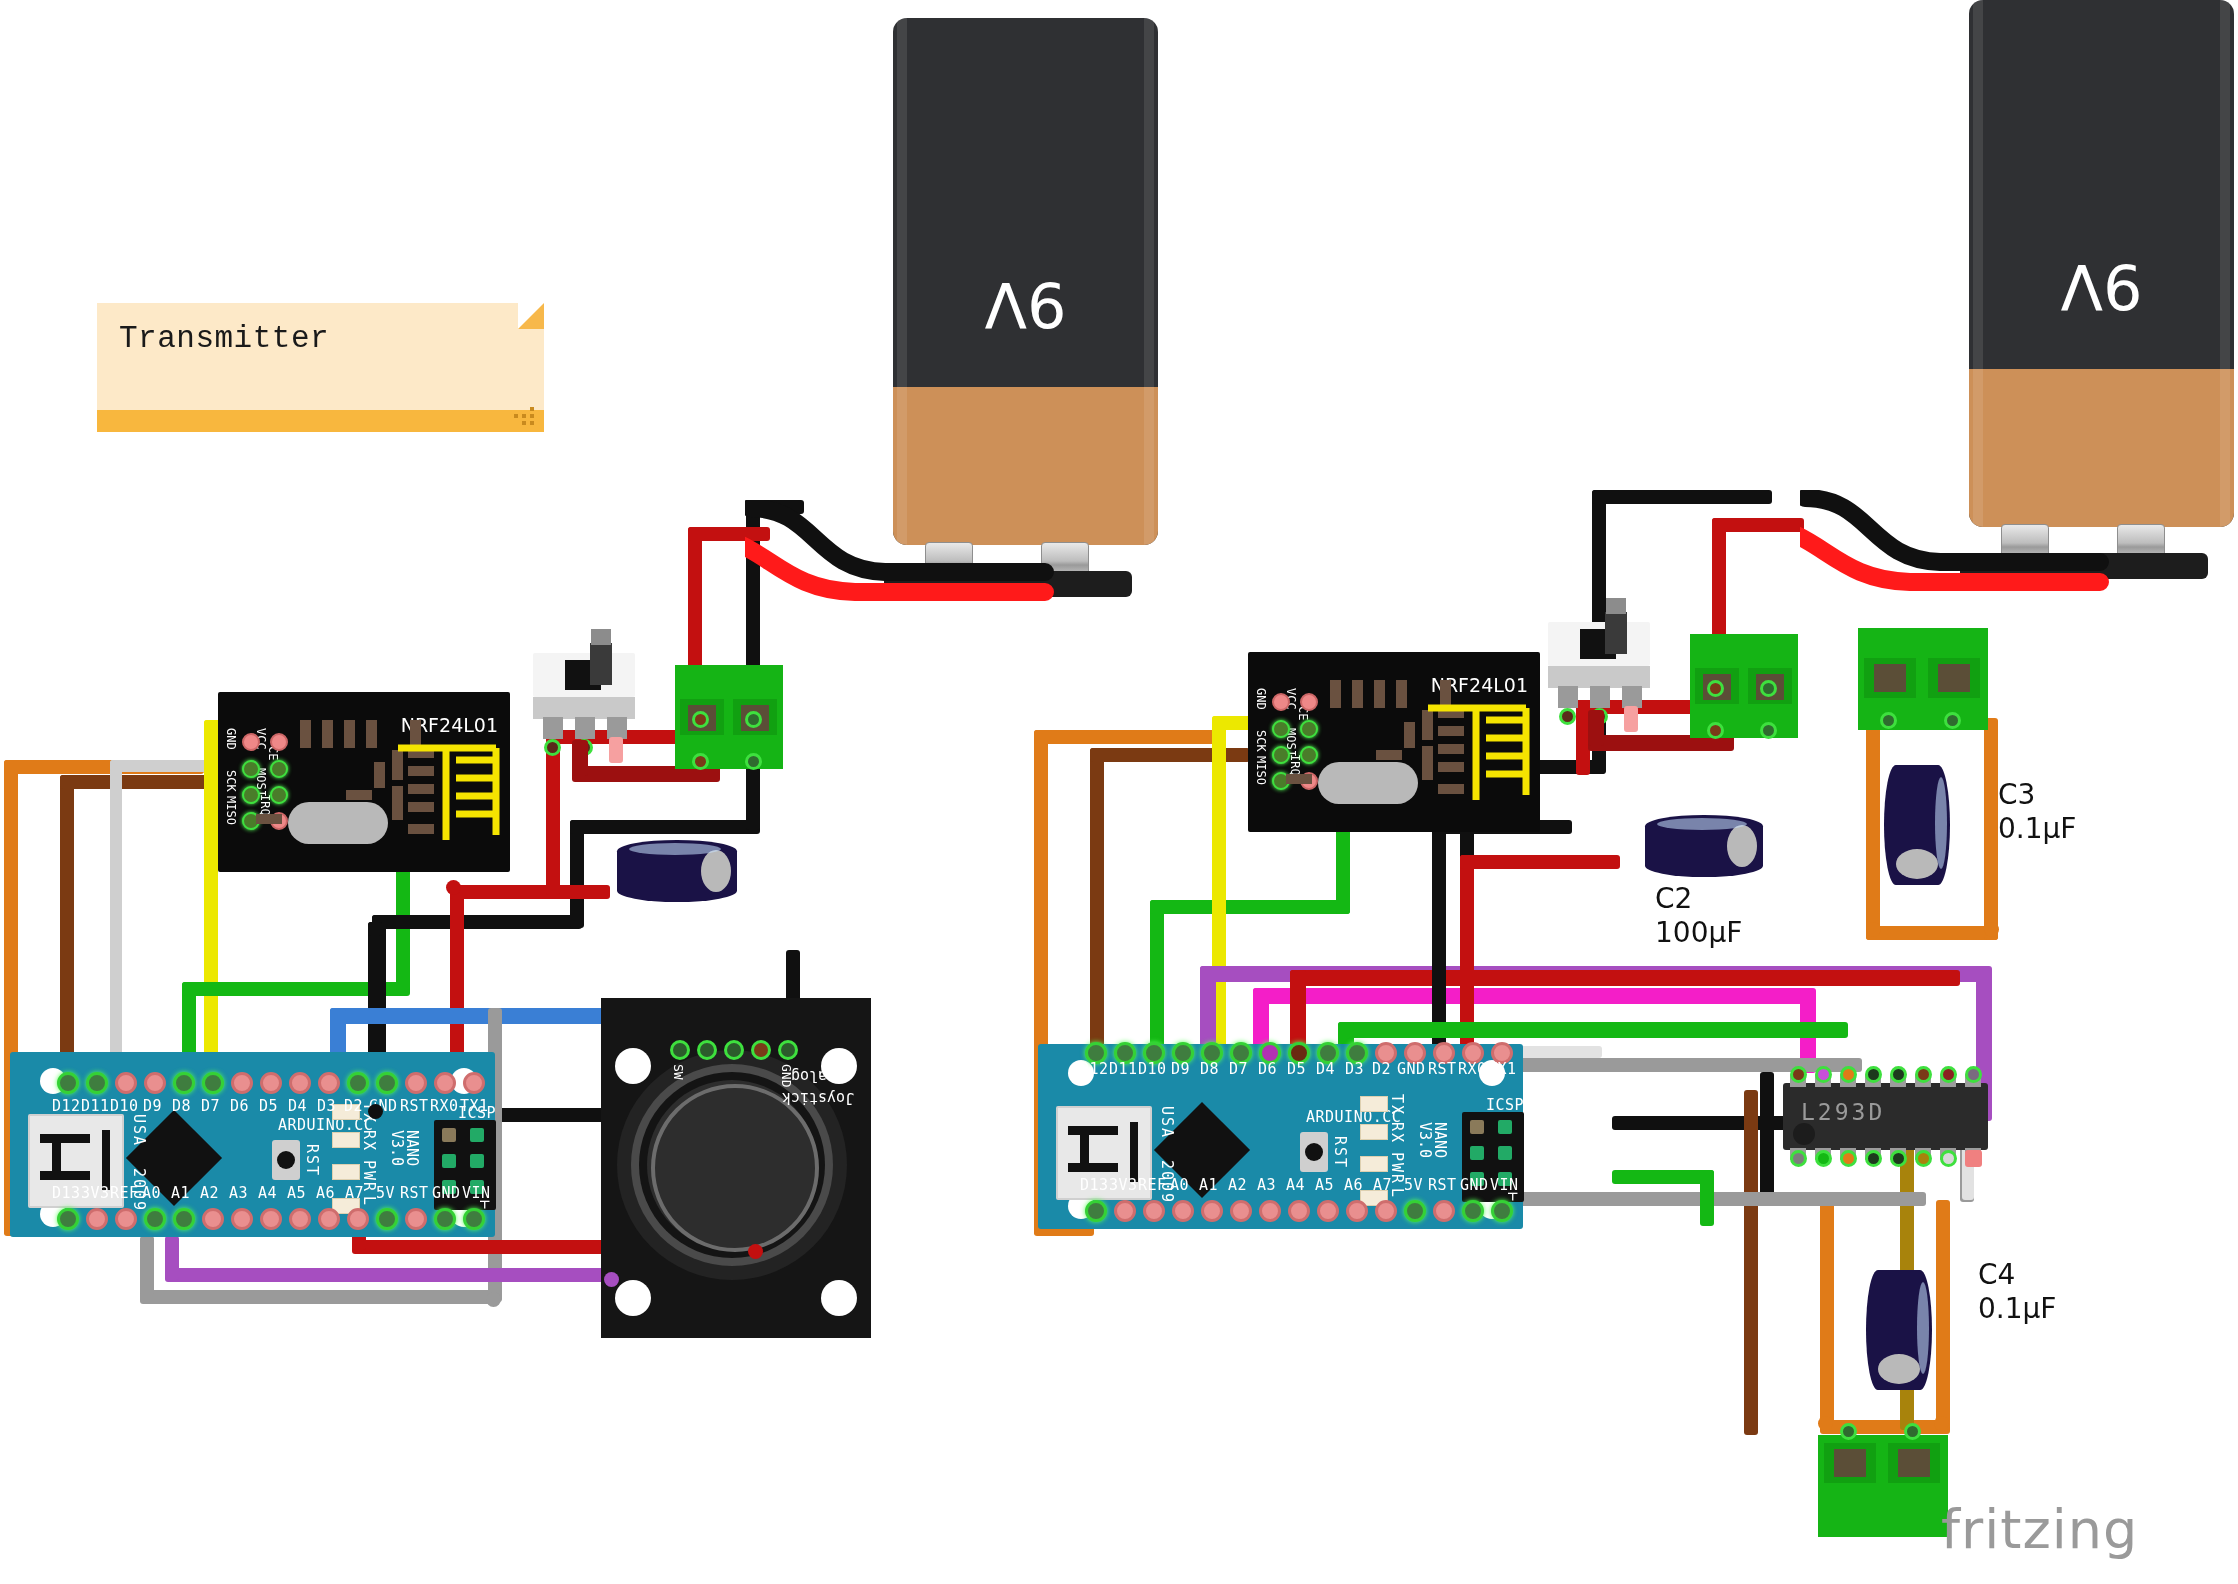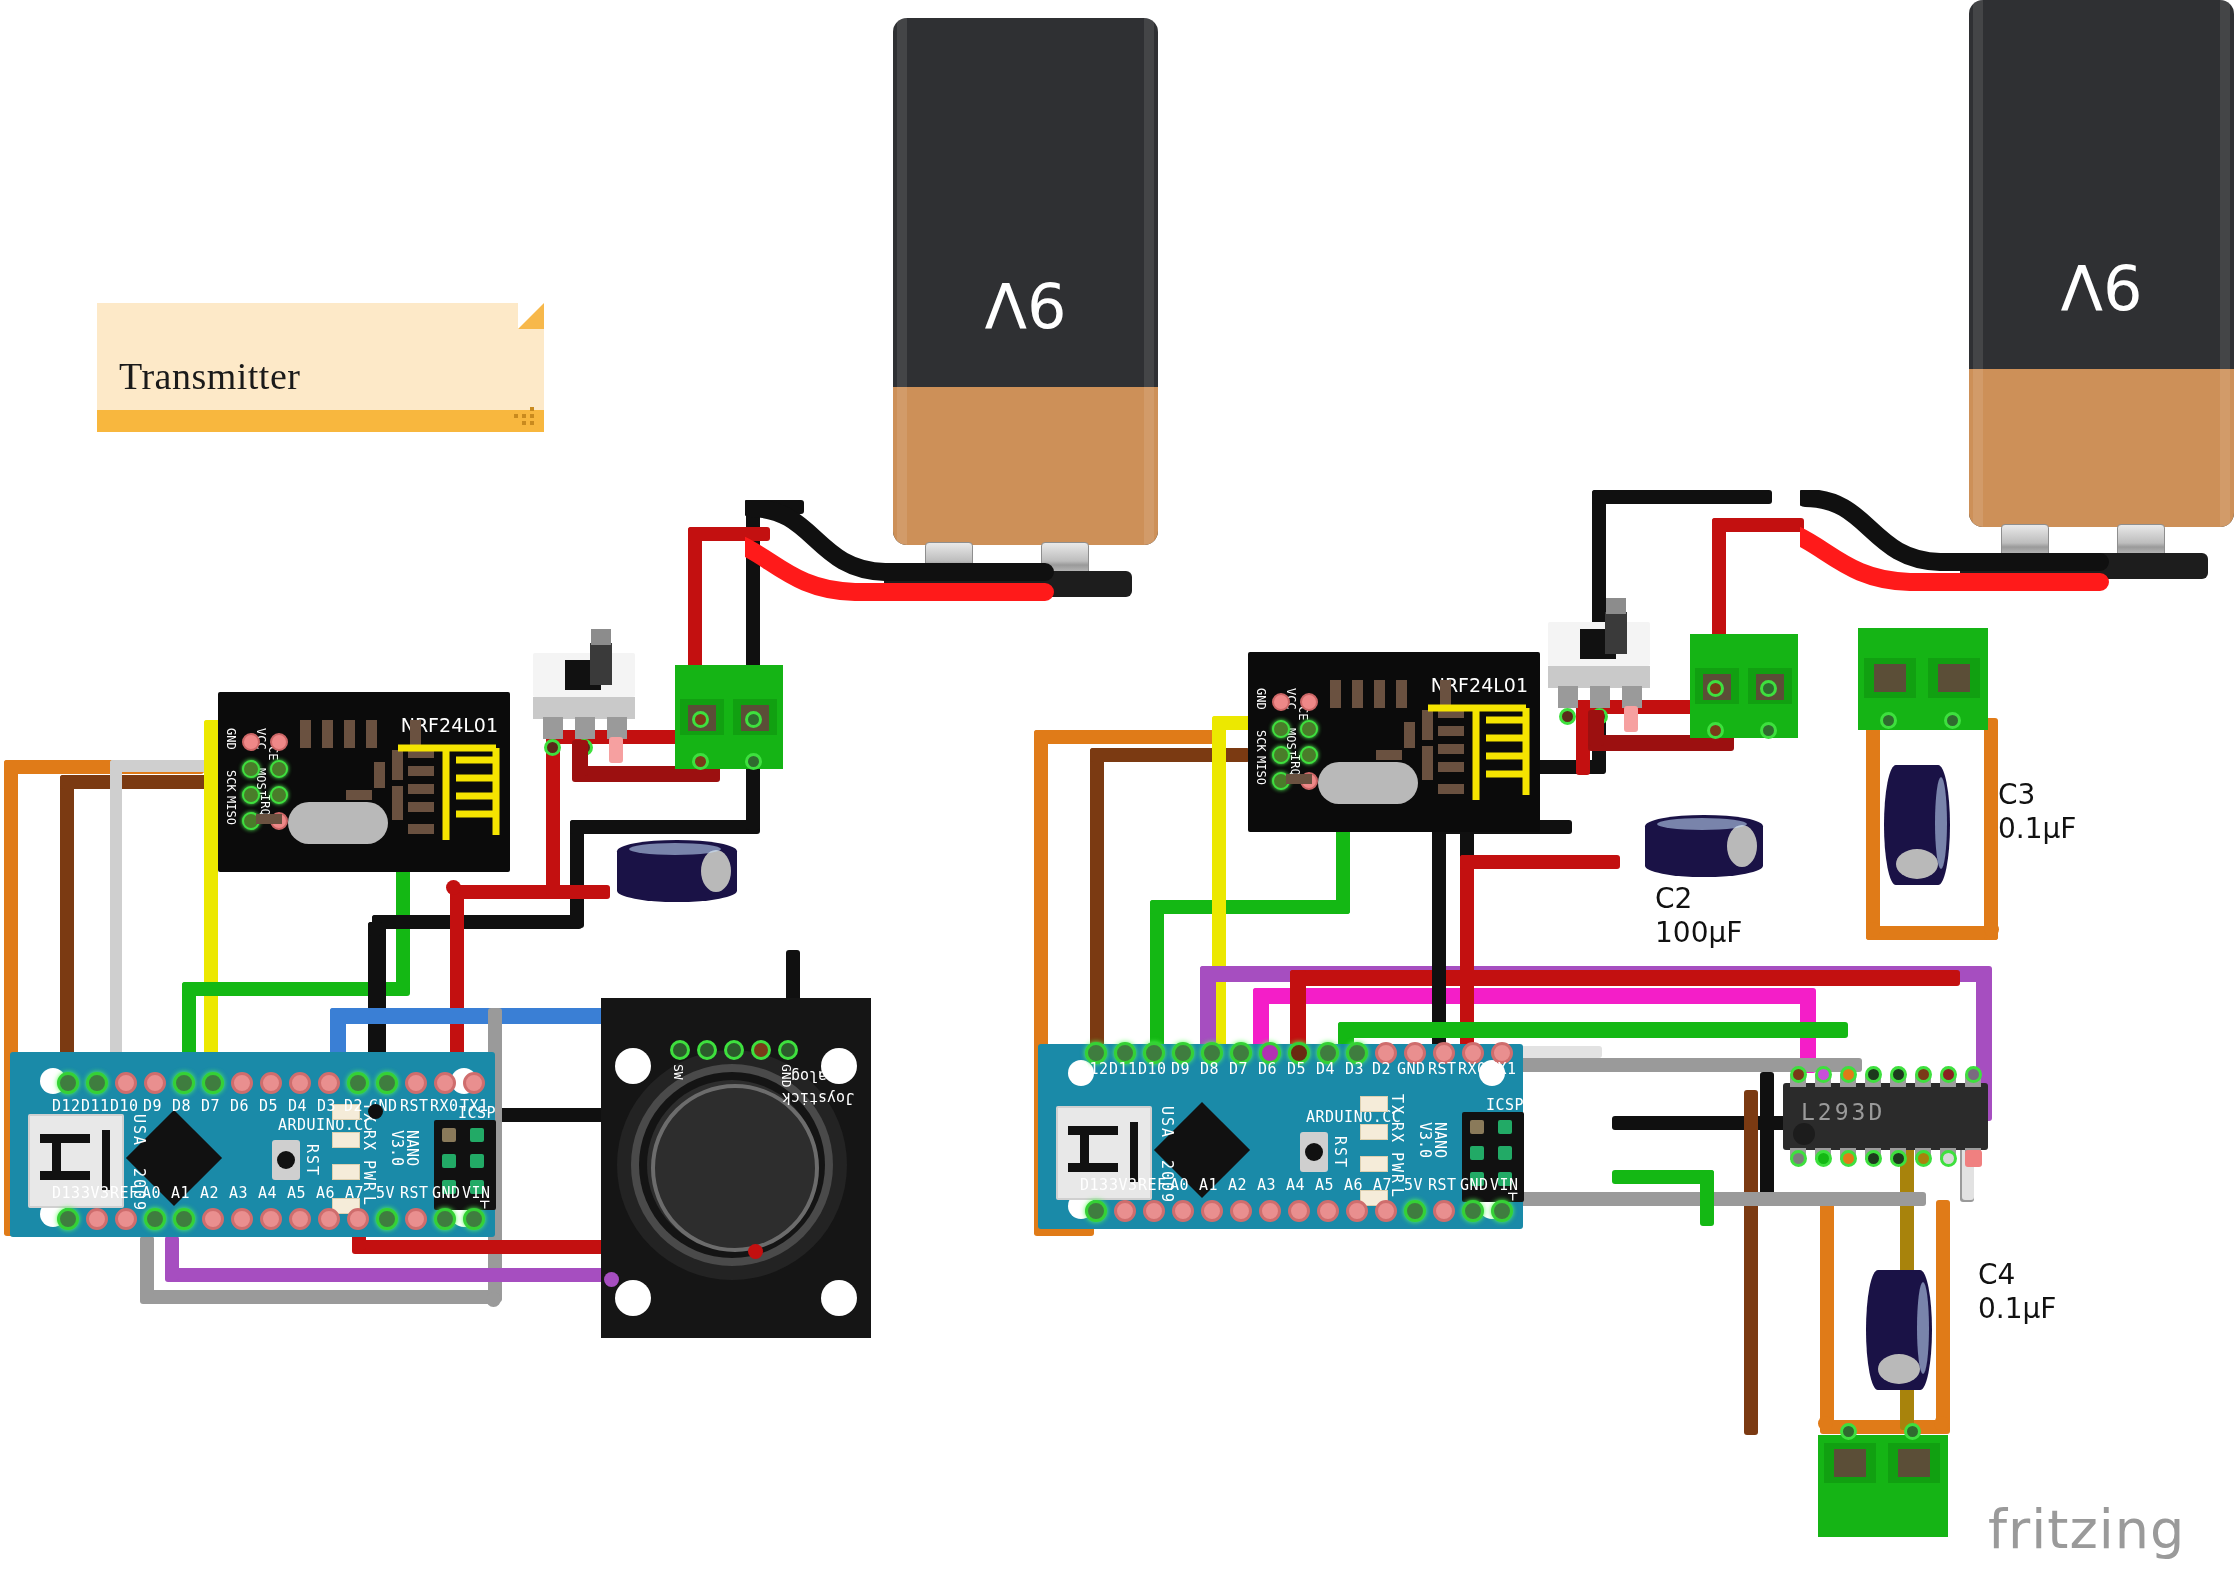--- a/index.html
+++ b/index.html
@@ -7,22 +7,22 @@
   body{font-family:"DejaVu Sans","Liberation Sans",sans-serif;}
   #stage{position:relative;width:2238px;height:1584px;background:#fff;overflow:hidden;}
   .abs{position:absolute;}
 
   
   .note{background:#fde9c8;box-shadow:none;}
   .note-body{position:absolute;left:0;right:0;top:0;bottom:0;background:#fde9c8;}
   .note-fold{position:absolute;right:0;top:0;width:0;height:0;
       border-left:26px solid #fff;border-bottom:26px solid #f7b84b;}
   .note-bar{position:absolute;left:0;right:0;bottom:0;height:22px;background:#f8b githube;}
-  .note-text{position:absolute;left:22px;top:18px;font-size:38px;color:#1a1a1a;
-      font-family:Liberation Serif, serif;letter-spacing:.5px;margin-top:33px;}
+  .note-text{position:absolute;left:22px;top:18px;font-size:31px;color:#1a1a1a;
+      font-family:Liberation Mono, monospace;letter-spacing:.5px;}
   .note-dots{position:absolute;right:8px;bottom:4px;width:22px;height:14px;}
   .note-dots i{position:absolute;width:4px;height:4px;background:#c98a1e;display:block;}
 
   
   .batt{position:absolute;}
   .batt-body{position:absolute;left:0;top:0;right:0;bottom:0;border-radius:14px;background:#2f3033;overflow:hidden;}
   .batt-bot{position:absolute;left:0;right:0;bottom:0;height:30%;background:#cd9058;}
   .batt-hl{position:absolute;top:0;bottom:0;width:10px;background:rgba(255,255,255,.10);}
   .batt-label{position:absolute;left:0;right:0;color:#fff;font-size:62px;text-align:center;
       transform:rotate(180deg);font-family:"DejaVu Sans","Liberation Sans",sans-serif;}
@@ -762,15 +762,15 @@
     <div class="wend abs" style="left:446px;top:880px;background:#c31010;"></div>
     <div class="wend abs" style="left:604px;top:1272px;background:#a64ec0;"></div>
     <div class="wend abs" style="left:748px;top:1244px;background:#c31010;"></div>
     <div class="wend abs" style="left:486px;top:1292px;background:#9a9a9a;"></div>
     <div class="wend abs" style="left:1866px;top:922px;background:#e07b18;"></div>
     <div class="wend abs" style="left:1984px;top:922px;background:#e07b18;"></div>
     <div class="wend abs" style="left:1818px;top:1416px;background:#e07b18;"></div>
     <div class="wend abs" style="left:1934px;top:1416px;background:#e07b18;"></div>
   </div>
 
-  <div class="fritz abs" style="left:1988px;top:1498px;">fritzing</div>
+  <div class="fritz abs" style="left:1941px;top:1498px;">fritzing</div>
 
 </div>
 
 </body></html>

